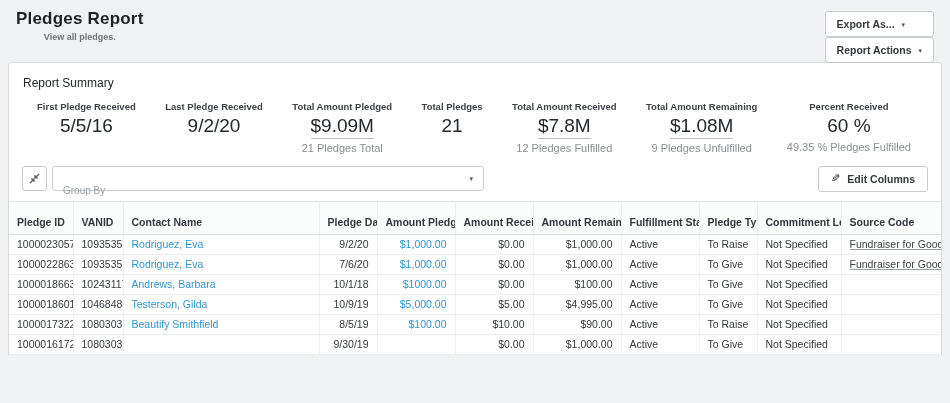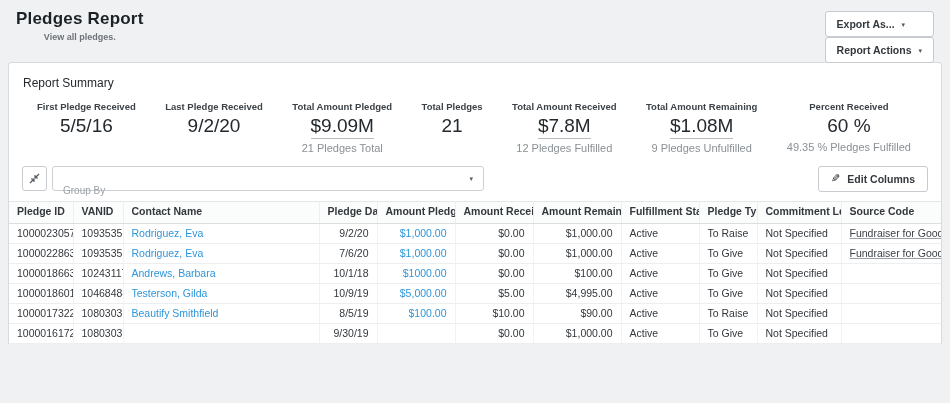--- a/index.html
+++ b/index.html
@@ -71,21 +71,21 @@
   .groupby-placeholder { font-size: 10px; color: #9aa0a6; margin-top: 24px; }
   .toolbar-spacer { flex: 1; }
   .edit-columns-btn { padding: 6px 12px; }
   .pencil-icon { font-size: 11px; line-height: 1; color: #24292e; transform: scaleX(-1); display: inline-block; }
 
   
   table { width: 100%; border-collapse: collapse; table-layout: fixed; }
   thead th {
     background: #fbfcfc; border-top: 1px solid #e4e6e9; border-bottom: 1px solid #dcdfe2;
     border-right: 1px solid #eceef0; font-size: 10.5px; font-weight: bold; color: #33383d;
-    padding: 3px 8px 6px; text-align: left; white-space: nowrap; overflow: hidden;
+    padding: 14px 8px 6px; text-align: left; white-space: nowrap; overflow: hidden;
   }
   thead th:last-child { border-right: none; }
   tbody td {
     border-bottom: 1px solid #eceef0; border-right: 1px solid #f0f2f4;
     font-size: 10.5px; color: #33383d; padding: 3px 8px 4px;
     white-space: nowrap; overflow: hidden; background: #fff;
   }
   tbody td:last-child { border-right: none; }
   .al-r { text-align: right; }
   td .cell-link { color: #2e96db; text-decoration: none; cursor: pointer; }

